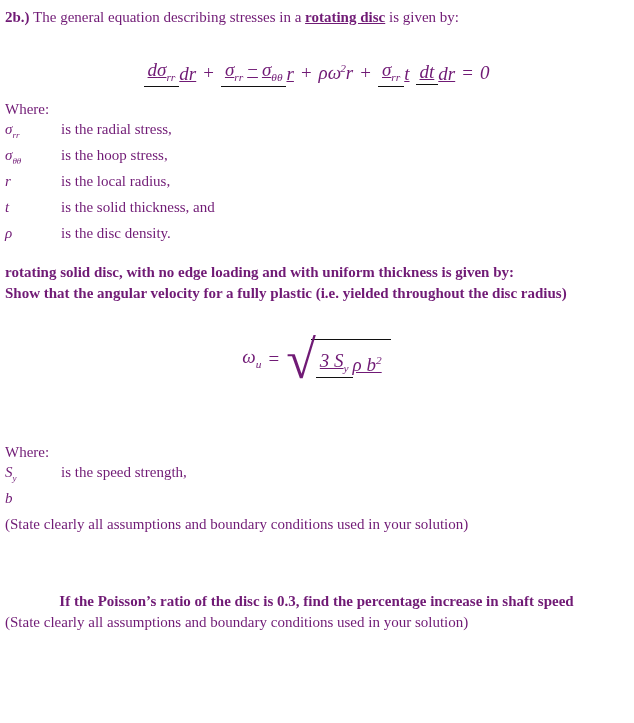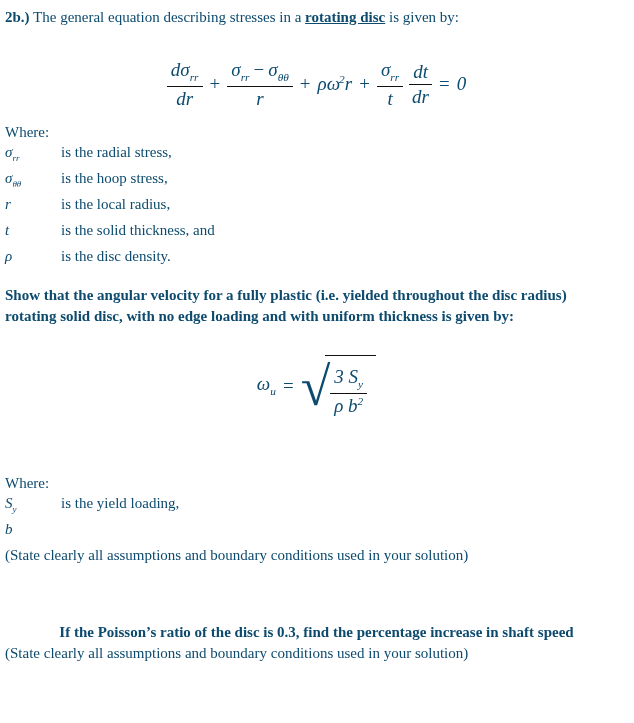--- a/index.html
+++ b/index.html
@@ -1,36 +1,36 @@
 <!DOCTYPE html>
 <html><head>
 <meta charset="utf-8">
 <style>
   html, body { margin: 0; padding: 0; background: #e8e8e8; }
   .page {
     width: 634px; height: 723px; box-sizing: border-box;
     margin: 0 auto; padding: 7px 6px 0 5px;
-    background: #ffffff; color: #0c4a6e;
+    background: #ffffff; color: #701a75;
     font-family: "Liberation Serif", serif;
     font-size: 15px; line-height: 20px;
     overflow: hidden;
   }
   p { margin: 0; }
   .title { margin: 0; }
   .u { text-decoration: underline; }
   b { font-weight: bold; }
 
   
   .equation {
     display: flex; justify-content: center; align-items: center;
     font-size: 19px; font-style: italic; line-height: 1.15;
   }
   .eq1 { margin-top: 32px; }
   .eq2 { margin-top: 28px; }
-  .frac { display: inline-flex; flex-direction: column; align-items: center; text-align: right; }
+  .frac { display: inline-flex; align-items: center; text-align: right; text-decoration: underline; }
   .frac .num { display: block; padding: 0 4px 2px; border-bottom: 1.4px solid #101010; white-space: nowrap; }
   .frac .den { display: block; padding-top: 1px; white-space: nowrap; }
   .op { margin: 0 7px; font-style: normal; }
   .mop { margin: 0 4px; font-style: normal; }
   .ft { margin-left: 6px; }
   sub, sup { font-size: 0.6em; }
   .term sup { margin-left: -1px; }
 
   
   .sqrt { display: inline-flex; align-items: center; }
@@ -99,43 +99,43 @@
       <span class="def-sym"><span>t</span><sub></sub></span>
       <span class="def-desc">is the solid thickness, and</span>
     </div>
     <div class="def-row">
       <span class="def-sym"><span>ρ</span><sub></sub></span>
       <span class="def-desc">is the disc density.</span>
     </div>
   </div>
 
   <p class="task">
+      <span class="tline">rotating solid disc, with no edge loading and with uniform thickness is given by:</span>
       <span class="tline">Show that the angular velocity for a fully plastic (i.e. yielded throughout the disc radius)</span>
-      <span class="tline">rotating solid disc, with no edge loading and with uniform thickness is given by:</span>
     </p>
 
   <div class="equation eq2">
     <span class="lhs"><span>ω</span><sub>u</sub></span>
     <span class="op">=</span>
     <span class="sqrt">
       <span class="radical">√</span>
       <span class="radicand">
         <span class="frac">
           <span class="num"><span>3 S</span><sub>y</sub></span>
           <span class="den"><span>ρ b</span><sup>2</sup></span>
         </span>
       </span>
     </span>
   </div>
 
   <p class="where-label wl2">Where:</p>
   <div class="def-list">
     <div class="def-row">
       <span class="def-sym"><span>S</span><sub>y</sub></span>
-      <span class="def-desc">is the yield loading,</span>
+      <span class="def-desc">is the speed strength,</span>
     </div>
     <div class="def-row">
       <span class="def-sym"><span>b</span><sub></sub></span>
     </div>
   </div>
   <p class="note">(State clearly all assumptions and boundary conditions used in your solution)</p>
 
   <p class="task t2">
       <span class="tline">If the Poisson’s ratio of the disc is 0.3, find the percentage increase in shaft speed</span>
     </p>

